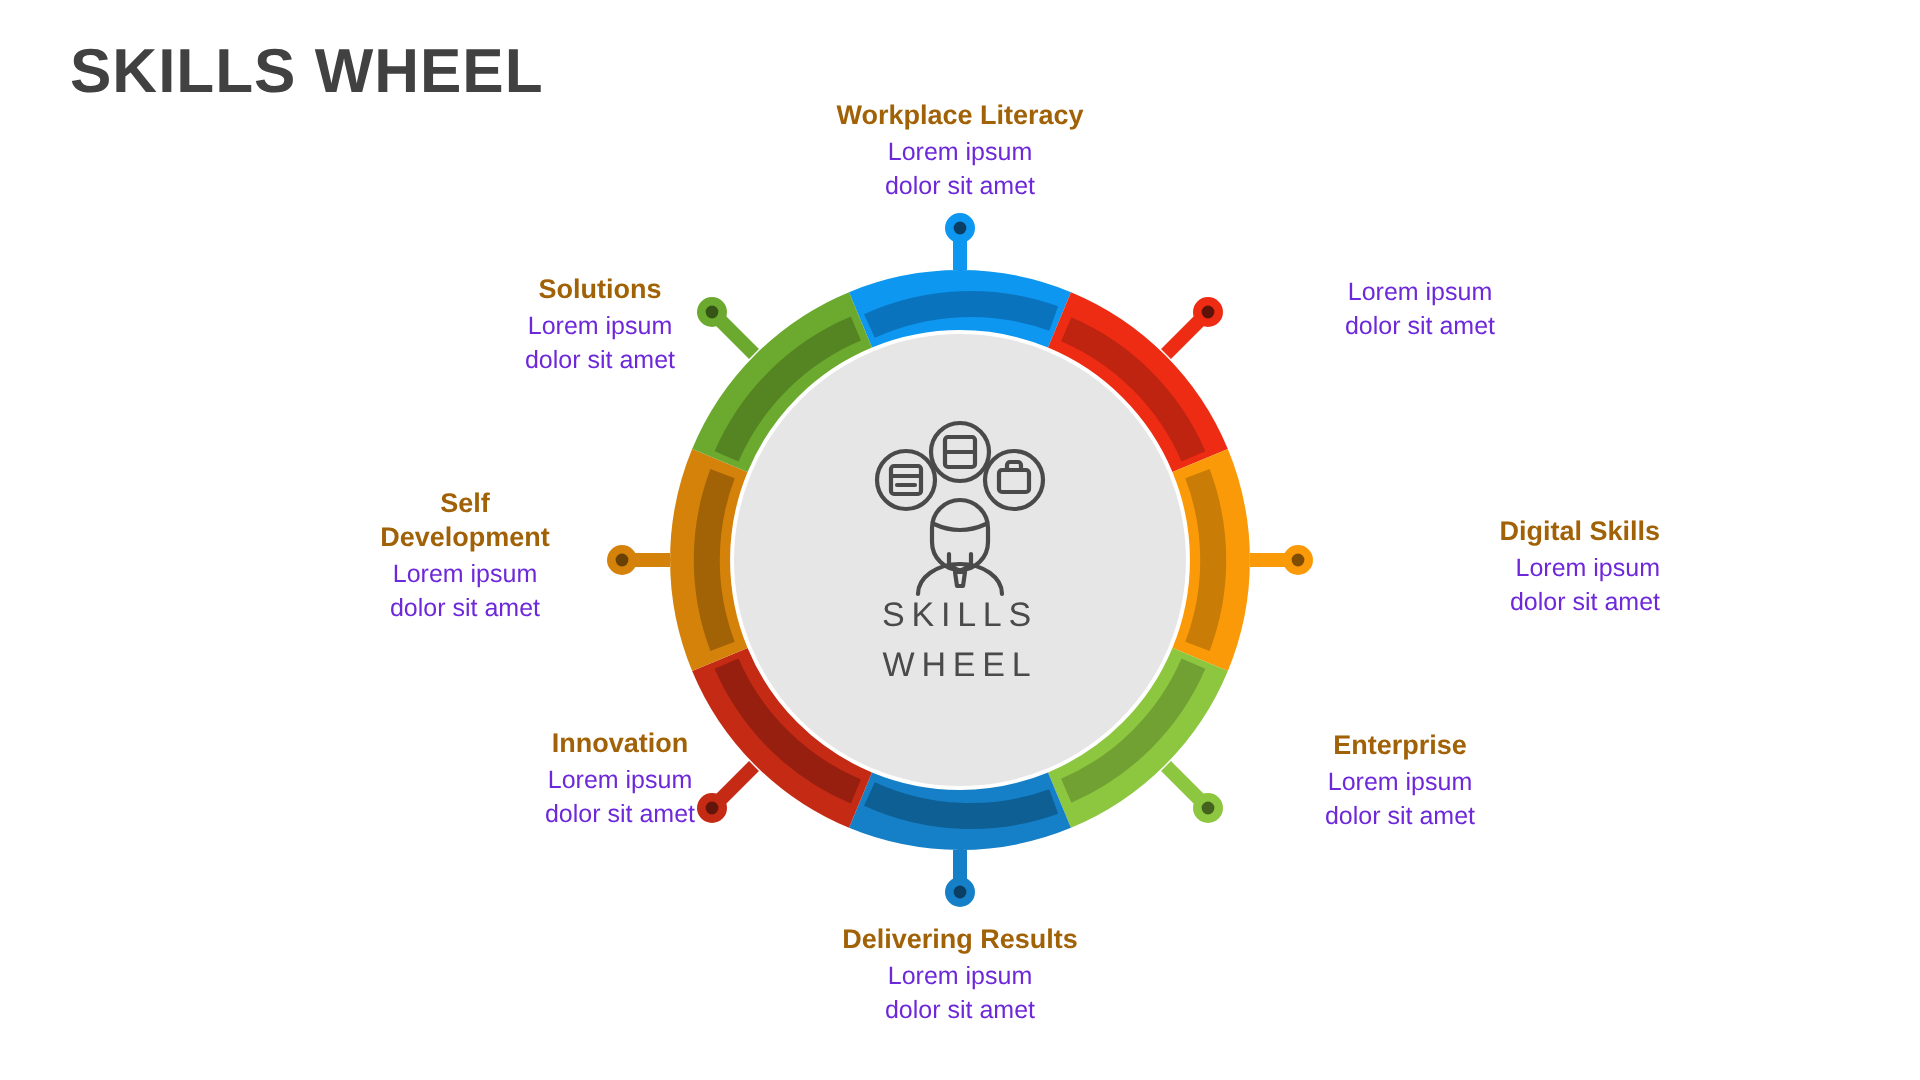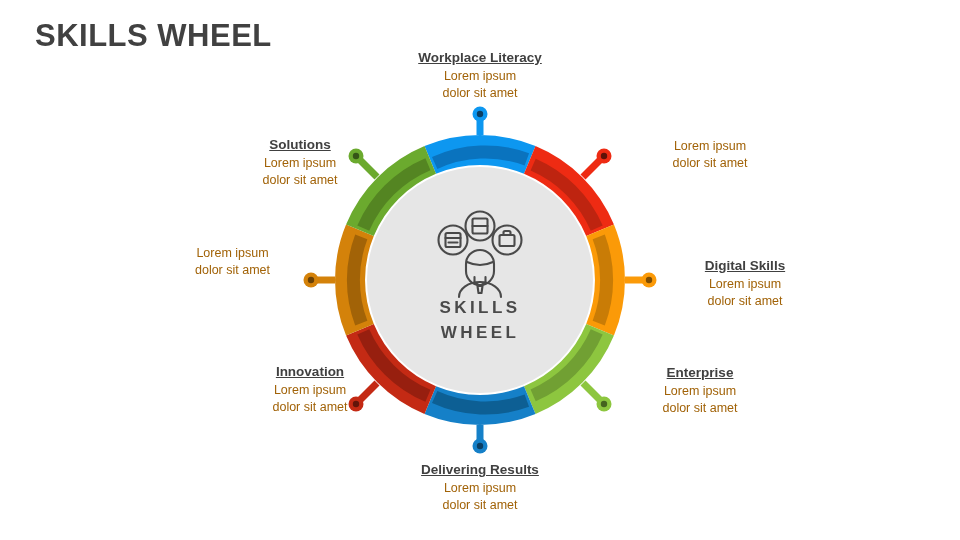--- a/index.html
+++ b/index.html
@@ -14,32 +14,32 @@
   #page-title {
     position:absolute; left:35px; top:18px;
     font-size:31px; font-weight:bold; color:#414141;
     letter-spacing:0.5px;
   }
 
   #wheel-svg { position:absolute; left:0; top:0; width:960px; height:540px; }
 
   .label-block { position:absolute; }
   .label-title {
-    font-size:13.5px; font-weight:bold; color:#404040;
-    line-height:1.25; white-space:pre-line;text-decoration:underline;
+    font-size:13.5px; font-weight:bold; color:#a16207;
+    line-height:1.25; white-space:pre-line;
   }
   .label-sub {
-    font-size:12.5px; color:#a16207; line-height:1.35;
+    font-size:12.5px; color:#6d28d9; line-height:1.35;
     white-space:pre-line; margin-top:1px;
   }
   .ta-center { text-align:center; }
 
   .center-title {
     position:absolute; left:400px; top:296px; width:160px;
-    text-align:center; font-size:17px; font-weight:bold;
+    text-align:center; font-size:17px; font-weight:normal;
     color:#4a4a4a; letter-spacing:3.4px; line-height:1.45;
     white-space:pre-line;
   }
 </style>
 </head>
 <body>
 
 <div id="slide">
 
   <div id="page-title">SKILLS WHEEL</div>
@@ -146,21 +146,21 @@
     <div class="label-title">Workplace Literacy</div>
     <div class="label-sub">Lorem ipsum
 dolor sit amet</div>
   </div>
 
   <div class="label-block ta-center" style="left:615px; top:137px; width:190px;">
     <div class="label-sub">Lorem ipsum
 dolor sit amet</div>
   </div>
 
-  <div class="label-block ta-center" style="left:660px; top:258px; width:170px;">
+  <div class="label-block ta-center" style="left:660px; top:258px; width:170px;text-align:right;">
     <div class="label-title">Digital Skills</div>
     <div class="label-sub">Lorem ipsum
 dolor sit amet</div>
   </div>
 
   <div class="label-block ta-center" style="left:615px; top:365px; width:170px;">
     <div class="label-title">Enterprise</div>
     <div class="label-sub">Lorem ipsum
 dolor sit amet</div>
   </div>
@@ -171,20 +171,22 @@
 dolor sit amet</div>
   </div>
 
   <div class="label-block ta-center" style="left:215px; top:364px; width:190px;">
     <div class="label-title">Innovation</div>
     <div class="label-sub">Lorem ipsum
 dolor sit amet</div>
   </div>
 
   <div class="label-block ta-center" style="left:160px; top:244px; width:145px;">
+    <div class="label-title">Self
+Development</div>
     <div class="label-sub">Lorem ipsum
 dolor sit amet</div>
   </div>
 
   <div class="label-block ta-center" style="left:205px; top:137px; width:190px;">
     <div class="label-title">Solutions</div>
     <div class="label-sub">Lorem ipsum
 dolor sit amet</div>
   </div>
 

